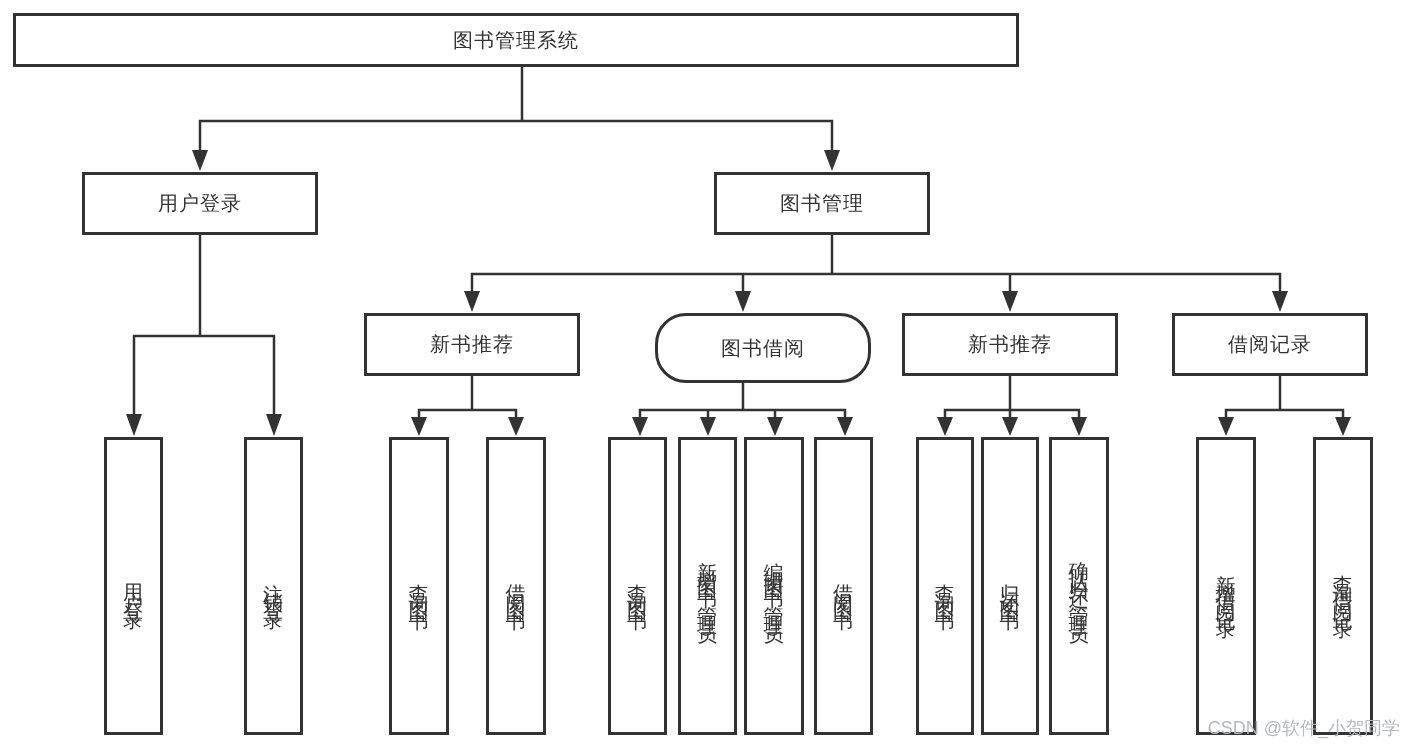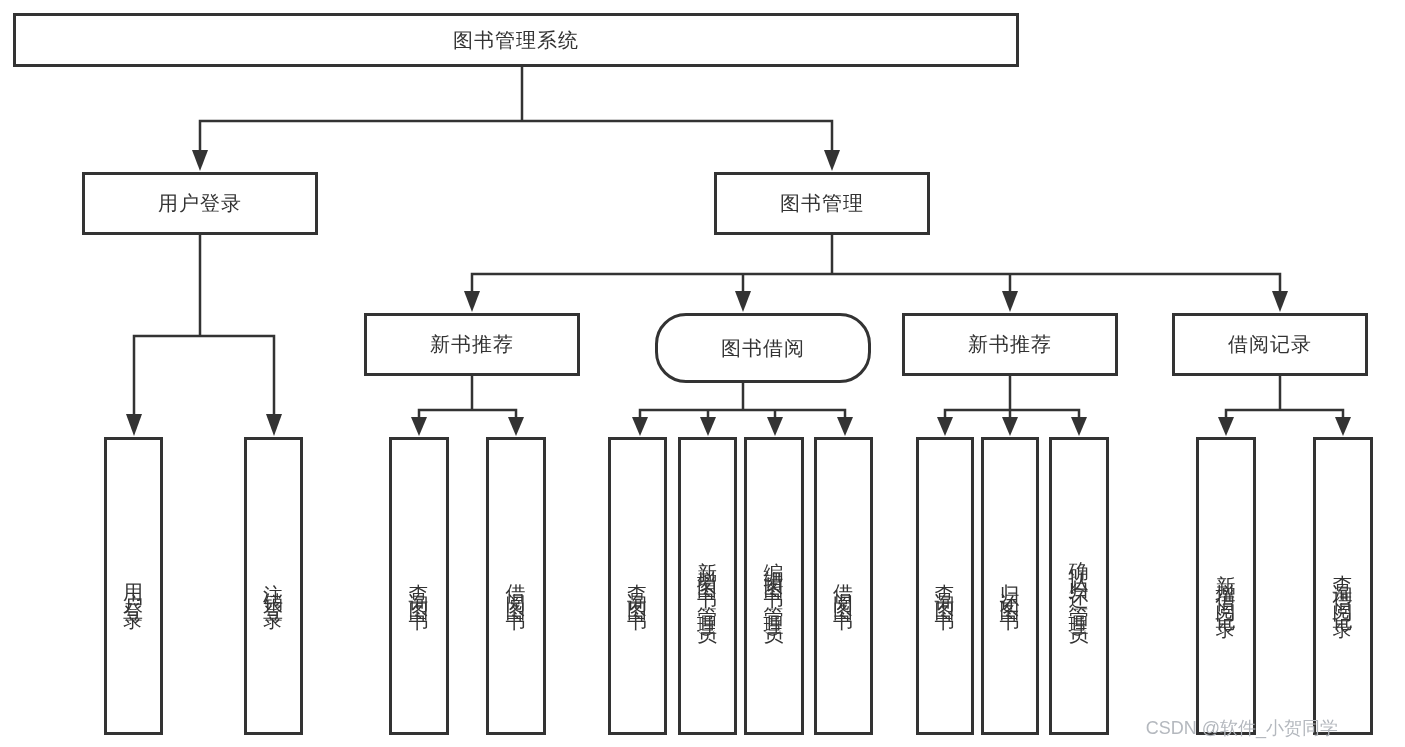--- a/index.html
+++ b/index.html
@@ -44,21 +44,21 @@
   .vnode .vlabel {
     writing-mode: vertical-rl;
     text-orientation: mixed;
     font-size: 20px;
     letter-spacing: 9px;
     color: #333333;
     line-height: 1;
   }
   .watermark {
     position: absolute;
-    left: 1124px;
+    left: 1186px;
     top: 716px;
     width: 214px;
     text-align: right;
     font-size: 18px;
     color: #b4b8be;
     white-space: nowrap;
     z-index: 5;
   }
 </style>
 </head>

